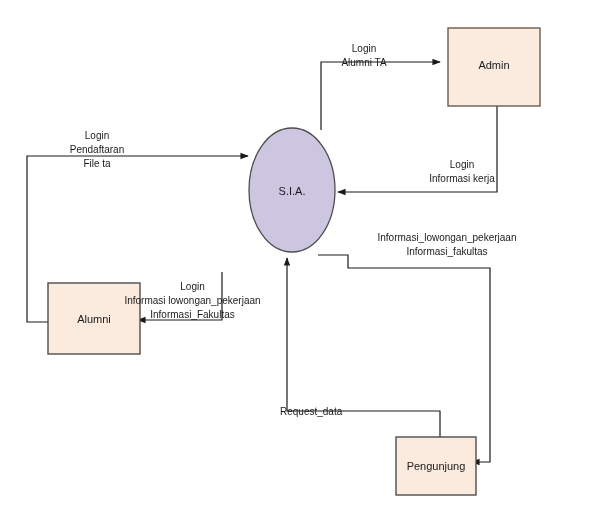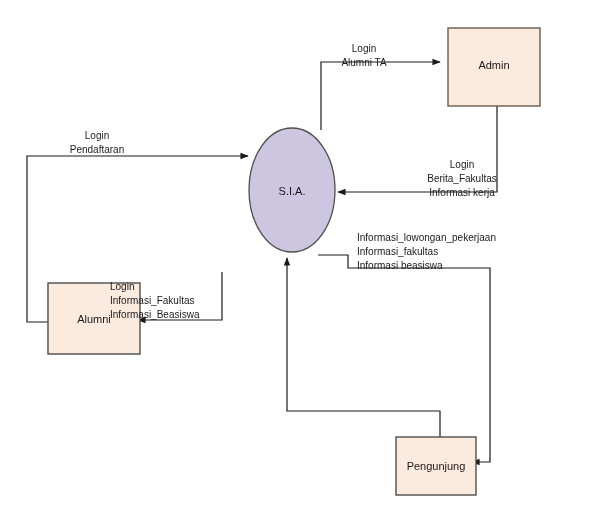--- a/index.html
+++ b/index.html
@@ -31,21 +31,21 @@
   }
   .flow-label {
     position: absolute;
     font-family: Liberation Sans, sans-serif;
     font-size: 10px;
     color: #1a1a1a;
     line-height: 14px;
     white-space: nowrap;
   }
   .flow-label.center { text-align: center; }
-  .flow-label.right  { text-align: left; }
+  .flow-label.right  { text-align: center; }
   .flow-label span { display: block; }
 </style>
 </head>
 <body>
 
 <div id="diagram-canvas">
 
   <svg id="dfd-svg" viewBox="0 0 605 515">
     <defs>
       <marker id="arrow" viewBox="0 0 10 10" refX="9" refY="5" markerWidth="7" markerHeight="7" orient="auto-start-reverse">
@@ -74,39 +74,41 @@
     <rect x="48" y="283" width="92" height="71" fill="#fbeade" stroke="#4d4d4d" stroke-width="1.4"></rect>
     <text x="94" y="323" class="node-label" text-anchor="middle">Alumni</text>
 
     <rect x="396" y="437" width="80" height="58" fill="#fbeade" stroke="#4d4d4d" stroke-width="1.4"></rect>
     <text x="436" y="470" class="node-label" text-anchor="middle">Pengunjung</text>
   </svg>
 
   <div class="flow-label center" style="left:42px; top:129px; width:110px;">
     <span>Login</span>
     <span>Pendaftaran</span>
+    <span>File ta</span>
   </div>
 
   <div class="flow-label center" style="left:320px; top:42px; width:88px;">
     <span>Login</span>
     <span>Alumni TA</span>
   </div>
 
   <div class="flow-label center" style="left:387px; top:158px; width:150px;">
     <span>Login</span>
-    <span>Berita_Fakultas</span>
     <span>Informasi kerja</span>
   </div>
 
   <div class="flow-label right" style="left:357px; top:231px; width:180px;">
     <span>Informasi_lowongan_pekerjaan</span>
     <span>Informasi_fakultas</span>
-    <span>Informasi beasiswa</span>
   </div>
 
   <div class="flow-label right" style="left:110px; top:280px; width:165px;">
     <span>Login</span>
+    <span>Informasi lowongan_pekerjaan</span>
     <span>Informasi_Fakultas</span>
-    <span>Informasi_Beasiswa</span>
   </div>
 
+  <div class="flow-label" style="left:280px; top:405px; width:120px;">
+    <span>Request_data</span>
+  </div>
 
 </div>
 
 </body></html>

